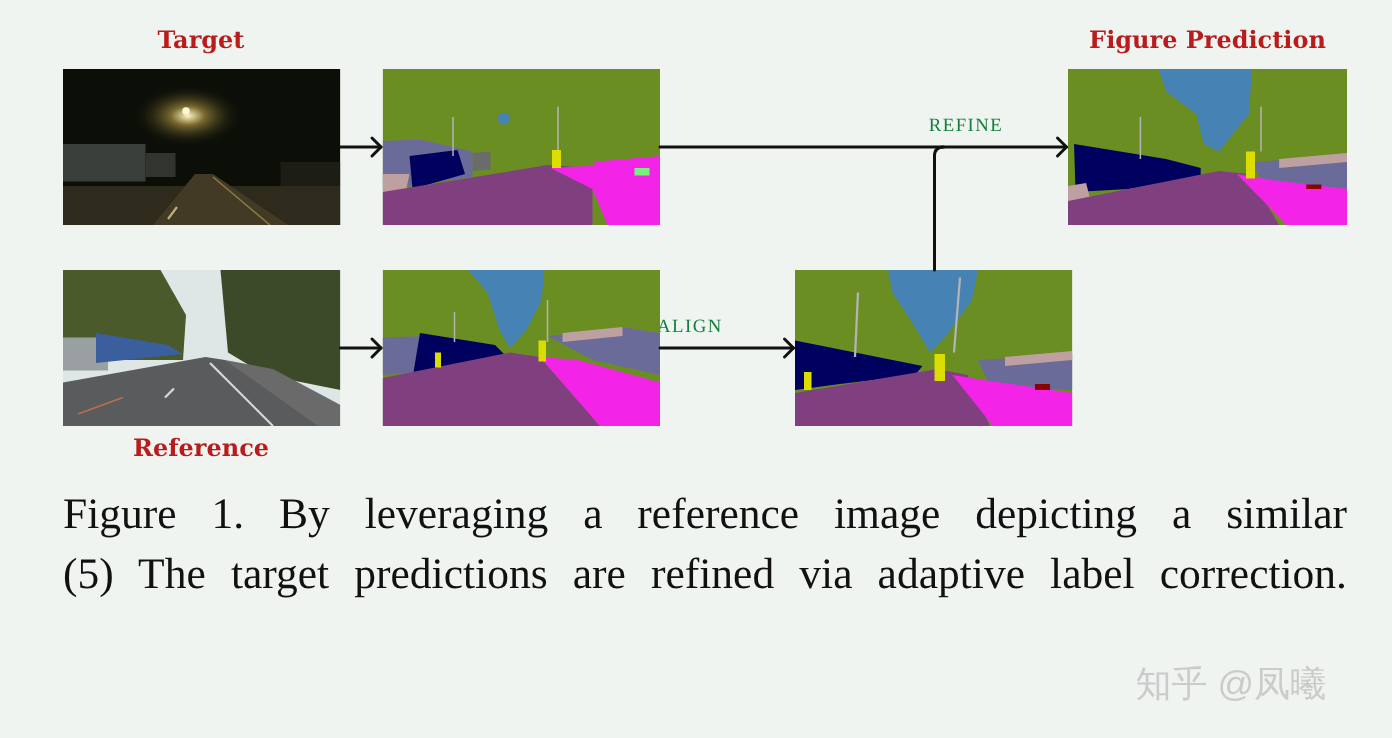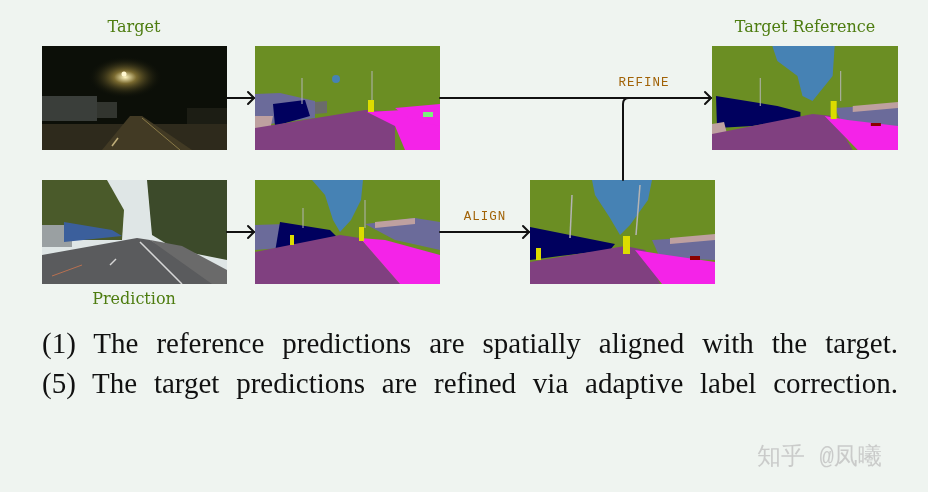--- a/index.html
+++ b/index.html
@@ -6,53 +6,54 @@
   body {
     width: 928px; height: 492px; overflow: hidden;
     background: #eff4f0;
     position: relative;
     font-family: "Liberation Serif", "DejaVu Serif", serif;
     color: #1a1a1a;
   }
   .abs { position: absolute; }
   .label {
     font-family: "DejaVu Serif", "Liberation Serif", serif;
-    font-size: 16px; color: #4d7c0f; white-space: nowrap;
+    font-size: 16px; color: #b91c1c; white-space: nowrap;
     transform: translateX(-50%);
+    font-weight: bold;
   }
   .smallcaps {
-    font-family: Liberation Mono, monospace;
-    font-size: 12.5px; letter-spacing: 1px; color: #a16207; white-space: nowrap;
+    font-family: Liberation Serif, serif;
+    font-size: 12.5px; letter-spacing: 1px; color: #15803d; white-space: nowrap;
     transform: translateX(-50%);
   }
   .panel { position: absolute; width: 185px; height: 104px; overflow: hidden; }
   .panel svg { display: block; width: 100%; height: 100%; }
   .caption {
     position: absolute; left: 42px; top: 323px; width: 856px;
     font-size: 29px; line-height: 40px; color: #111;
   }
   .caption .line {
     display: block; text-align: justify; text-align-last: justify;
     white-space: nowrap; height: 40px;
   }
   .watermark {
     position: absolute; left: 757px; top: 440px;
-    font-family: Liberation Mono, monospace; font-size: 24px;
+    font-family: Liberation Sans, sans-serif; font-size: 24px;
     color: rgba(190,190,190,0.75); white-space: nowrap;
   }
   svg.overlay { position: absolute; left: 0; top: 0; pointer-events: none; }
 </style>
 </head>
 <body>
 
 <div class="abs label" style="left:134px; top:17px;">Target</div>
-<div class="abs label" style="left:805px; top:17px;">Target Reference</div>
-<div class="abs label" style="left:134px; top:289px;">Prediction</div>
+<div class="abs label" style="left:805px; top:17px;">Figure Prediction</div>
+<div class="abs label" style="left:134px; top:289px;">Reference</div>
 <div class="abs smallcaps" style="left:644px; top:76px;">REFINE</div>
-<div class="abs smallcaps" style="left:485px; top:210px;">ALIGN</div>
+<div class="abs smallcaps" style="left:460px; top:210px;">ALIGN</div>
 
 <div class="panel" style="left:42px; top:46px;">
   <svg viewBox="0 0 185 104" preserveAspectRatio="none">
     <defs>
       <radialGradient id="lamp" cx="0.45" cy="0.3" r="0.2">
         <stop offset="0" stop-color="#fff6c0"></stop>
         <stop offset="0.3" stop-color="#7a6a30"></stop>
         <stop offset="1" stop-color="#0c0f08" stop-opacity="0"></stop>
       </radialGradient>
     </defs>
@@ -166,17 +167,17 @@
 
     <line x1="227" y1="232" x2="254" y2="232"></line>
     <polyline points="248,226 254,232 248,238"></polyline>
 
     <line x1="440" y1="232" x2="529" y2="232"></line>
     <polyline points="523,226 529,232 523,238"></polyline>
   </g>
 </svg>
 
 <div class="caption">
-  <span class="line">(1) The reference predictions are spatially aligned with the target.</span>
+  <span class="line">Figure 1. By leveraging a reference image depicting a similar</span>
   <span class="line">(5) The target predictions are refined via adaptive label correction.</span>
 </div>
 
 <div class="watermark">知乎 @凤曦</div>
 
 </body></html>

